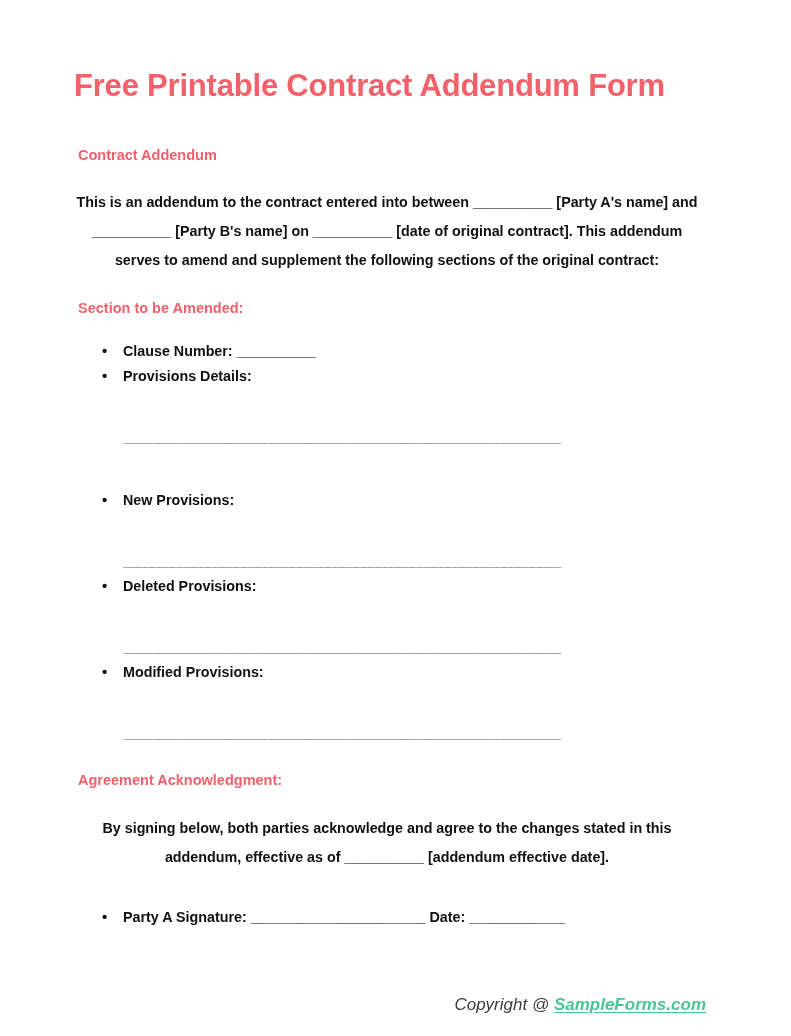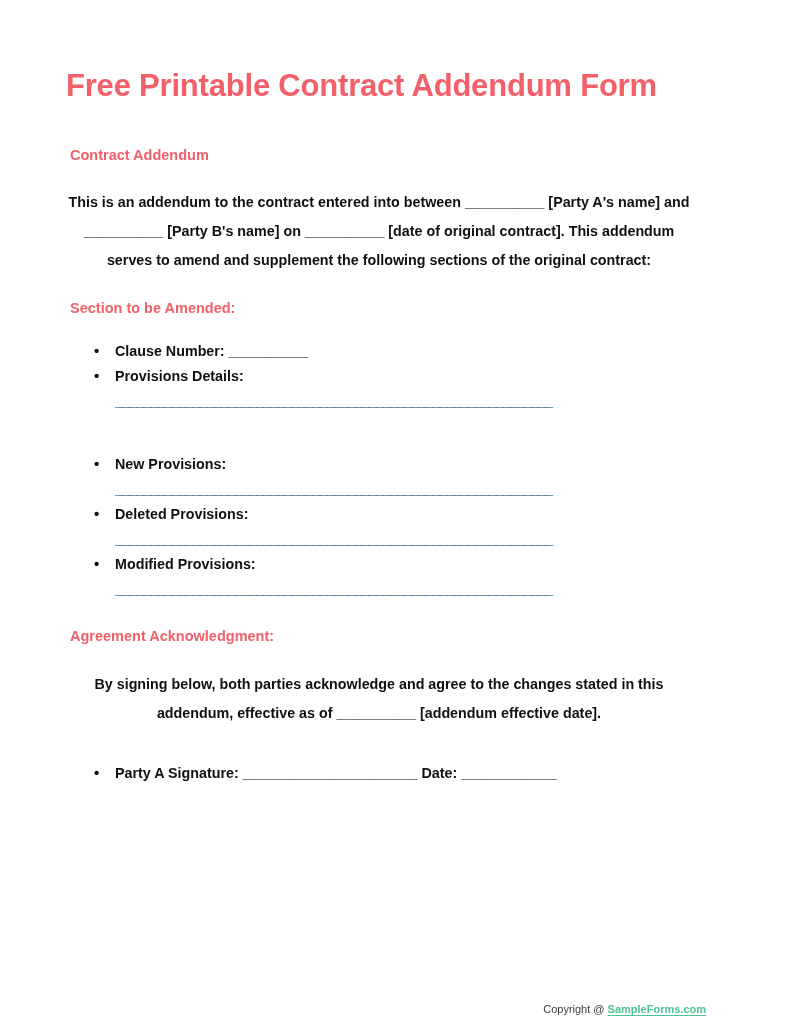--- a/index.html
+++ b/index.html
@@ -15,21 +15,21 @@
   .page {
     position: relative;
     width: 791px;
     height: 1036px;
     background: #ffffff;
     overflow: hidden;
     box-sizing: border-box;
   }
   .content {
     position: absolute;
-    left: 66px;
+    left: 74px;
     top: 0;
     width: 626px;
   }
 
   
   .doc-title {
     color: #f2606a;
     font-size: 31px;
     font-weight: bold;
     letter-spacing: -0.2px;
@@ -76,47 +76,49 @@
     content: "\2022";
     position: absolute;
     left: 28px;
     top: -1px;
     font-size: 15px;
     line-height: 25px;
     color: #101010;
   }
   .rule-line {
     display: block;
-    color: #0c4a6e;
+    color: #737373;
     font-size: 14.3px;
     font-weight: bold;
     line-height: 25px;
     letter-spacing: -0.9px;
     white-space: nowrap;
     overflow: hidden;
     max-width: 578px;
+    margin-top: 36px;
   }
 
   
   .gap-title-sec   { height: 38px; }
   .gap-sec-body    { height: 20px; }
   .gap-body-sec    { height: 20px; }
   .gap-sec-list    { height: 17px; }
   .gap-list-sec    { height: 21px; }
   .gap-sign        { height: 16px; }
 
   
   .footer {
     position: absolute;
     right: 85px;
     bottom: 21px;
-    font-size: 11px;
+    font-size: 17px;
     color: #3d3d3d;
     font-weight: normal;
     white-space: nowrap;
+    font-style: italic;
   }
   .footer .brand {
     color: #4cc395;
     font-weight: bold;
     text-decoration: underline;
     text-underline-offset: 2px;
   }
 </style>
 </head>
 <body>

